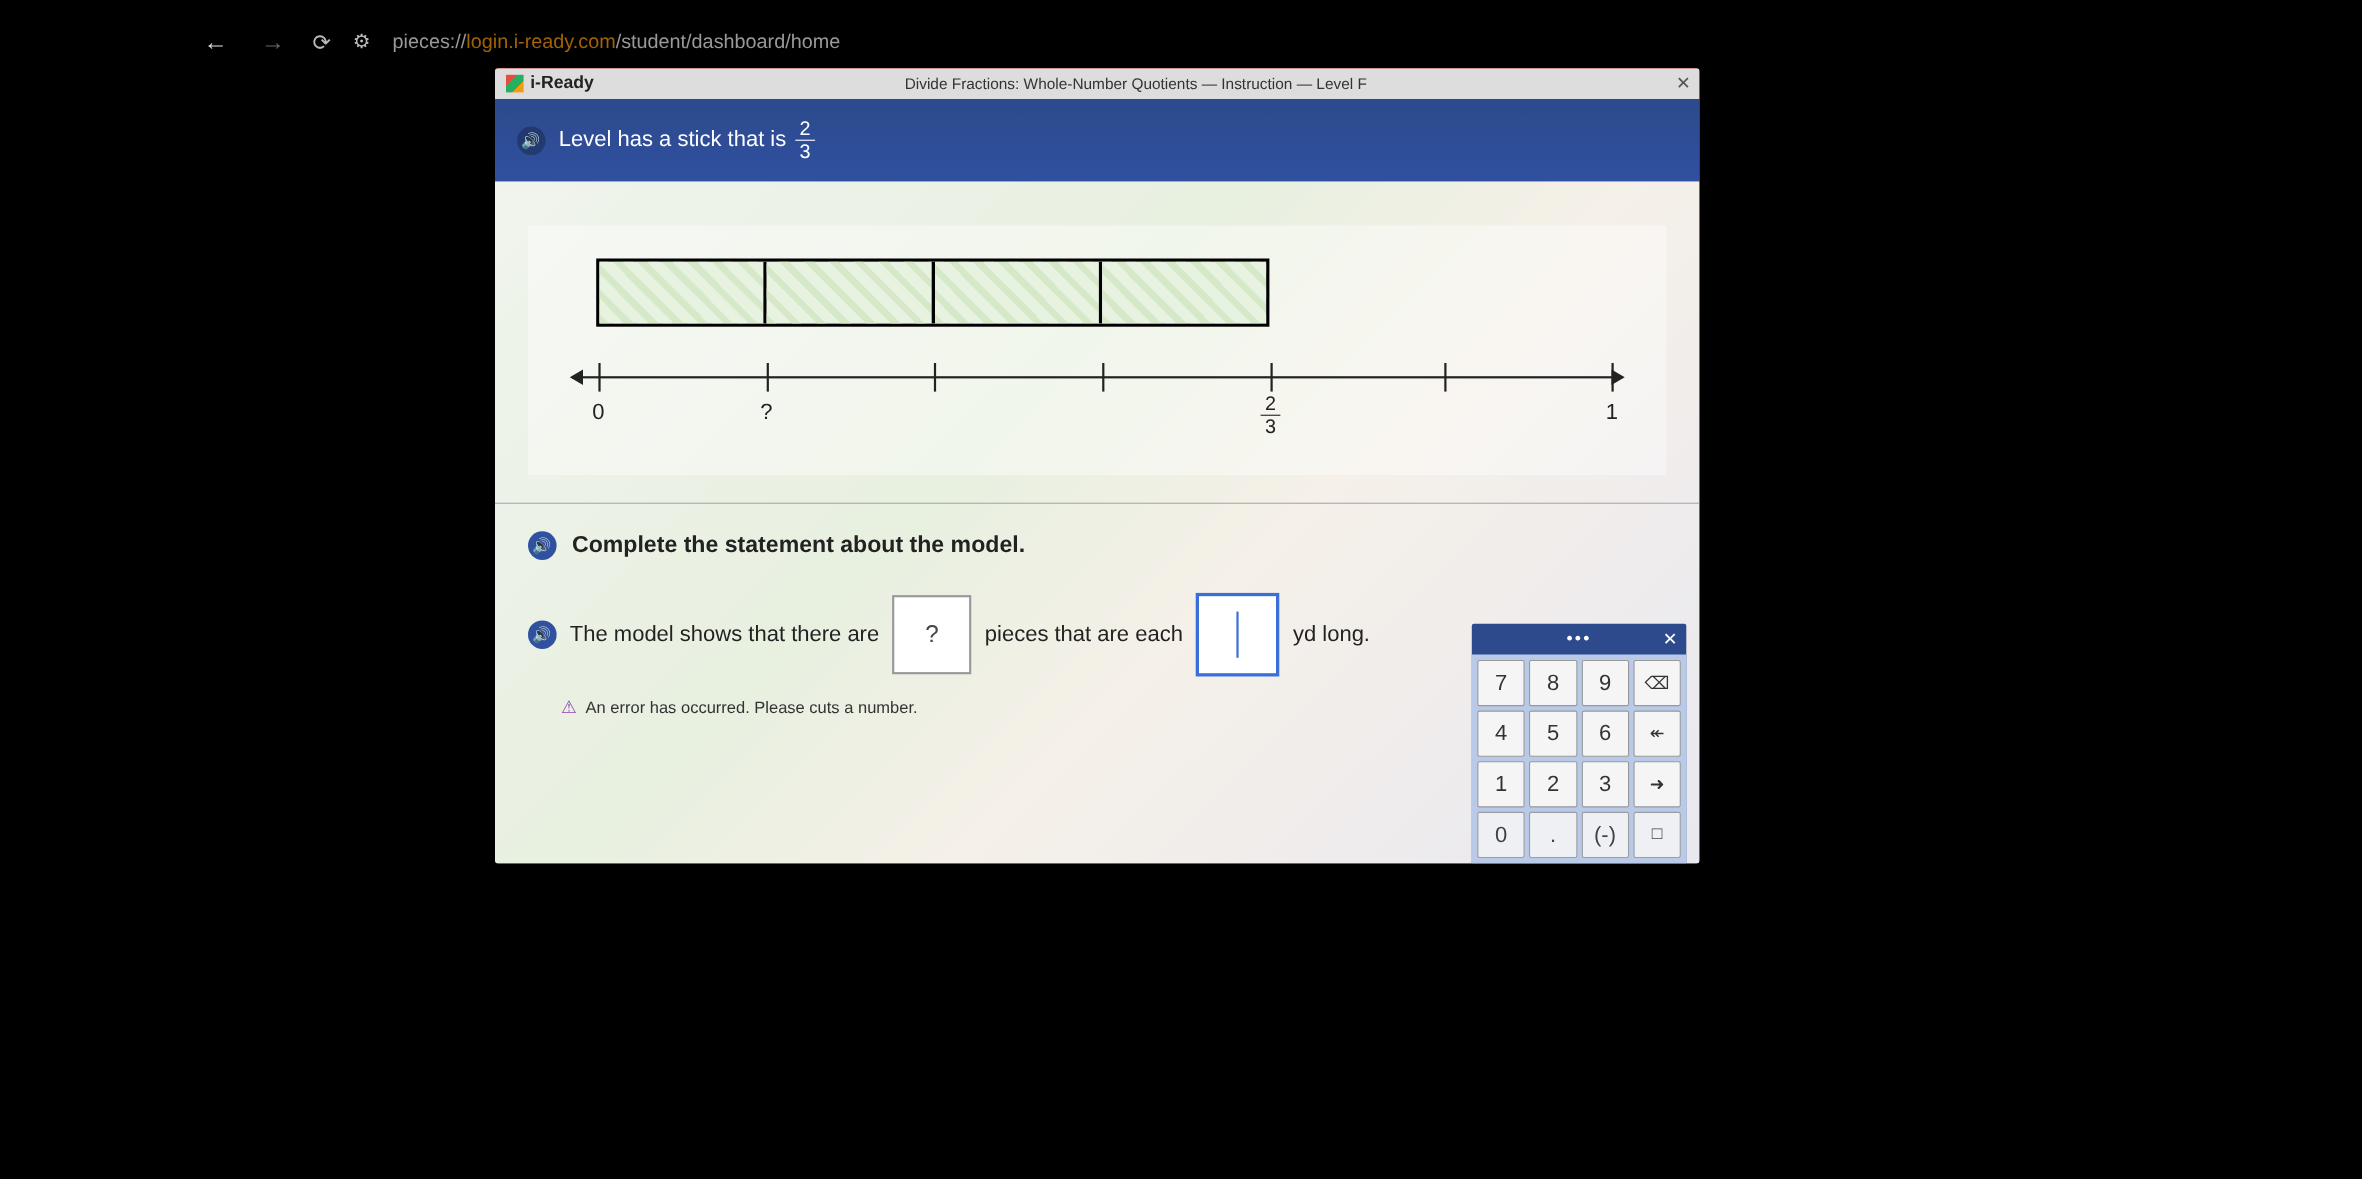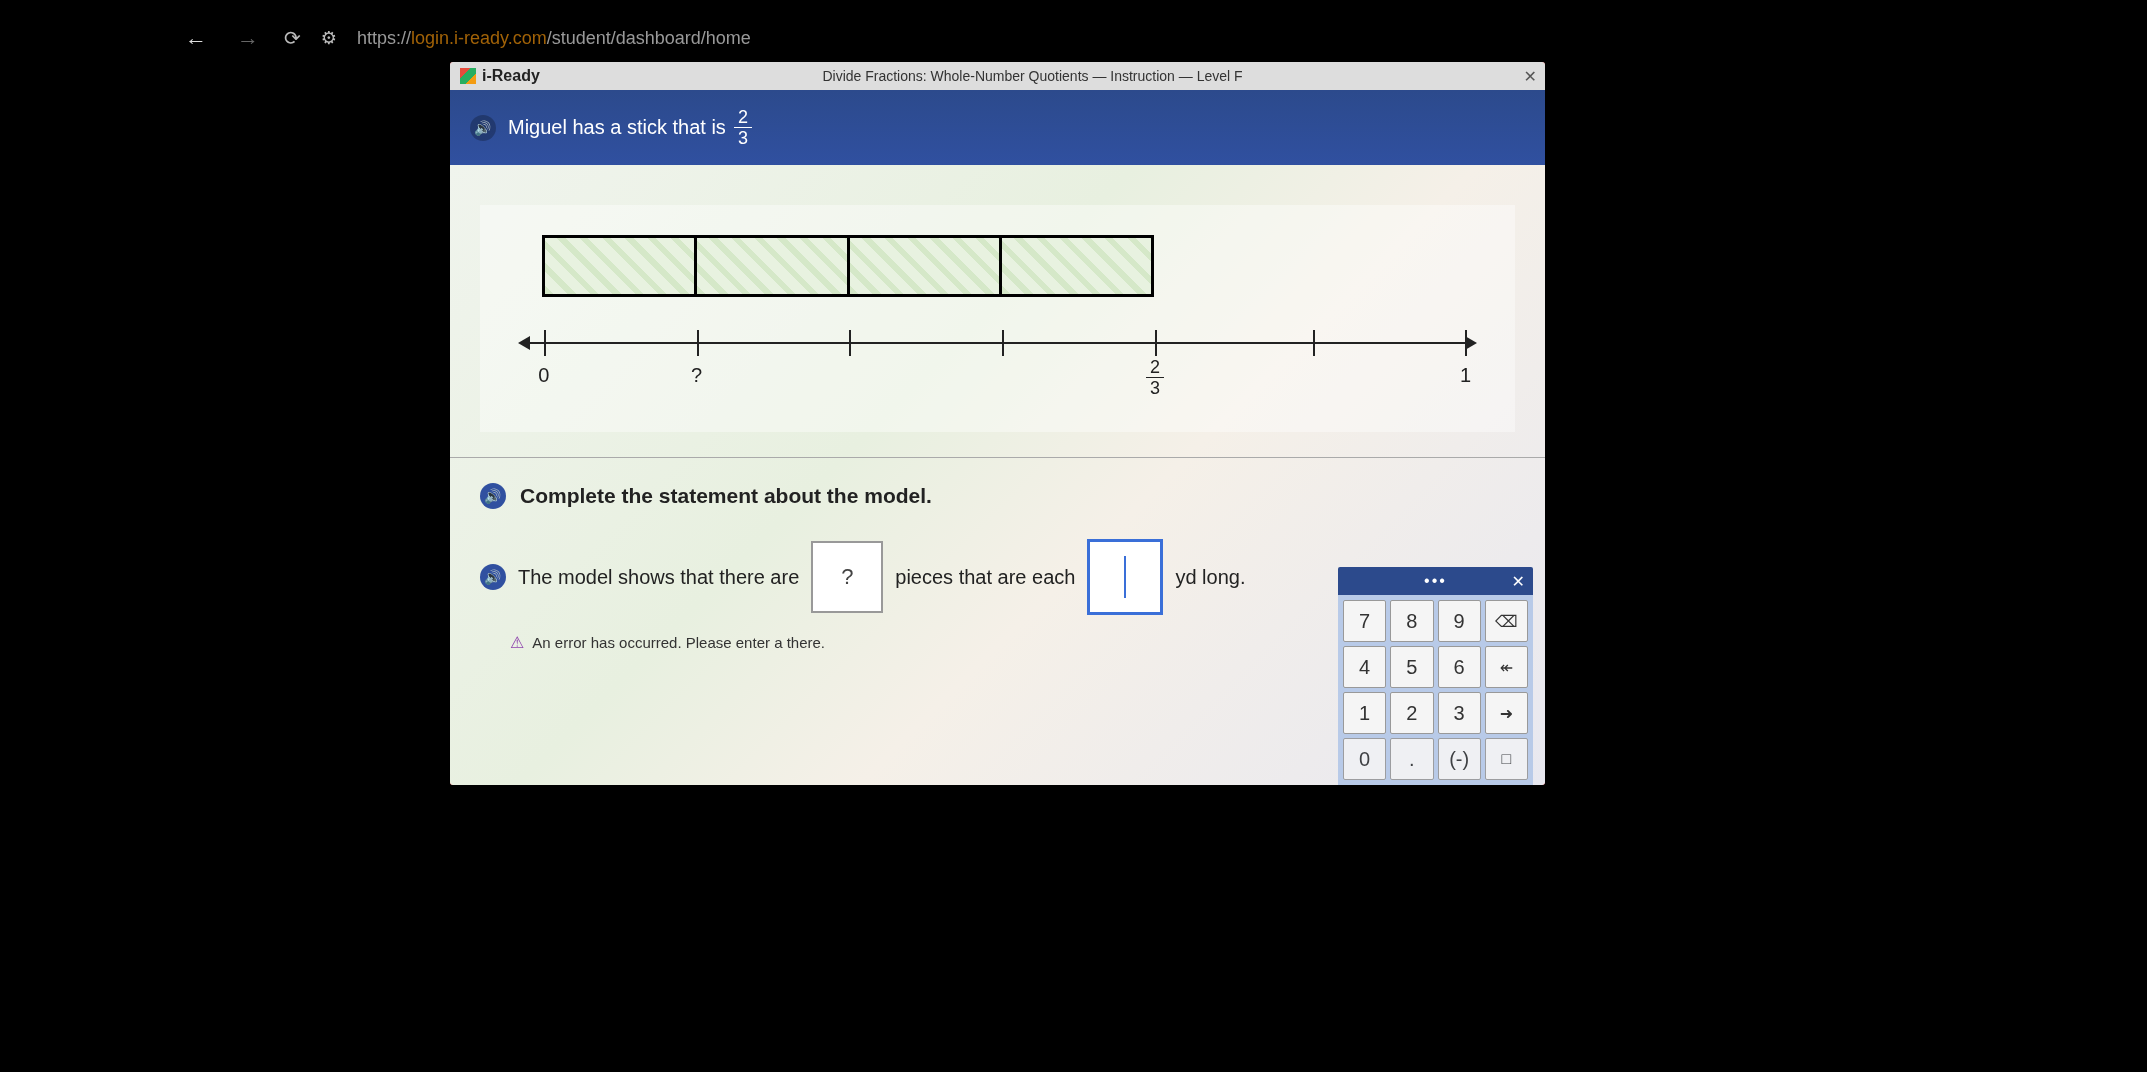--- a/index.html
+++ b/index.html
@@ -332,37 +332,37 @@
   </style>
 </head>
 <body>
 
 <div class="browser-bar">
   <span class="nav-arrow">←</span>
   <span class="nav-arrow" style="color:#666">→</span>
   <span class="reload-icon">⟳</span>
   <span class="settings-icon">⚙</span>
   <span class="url-text">
-    <span>https://</span><span class="domain">login.i-ready.com</span><span>/student/dashboard/home</span>
+    <span>pieces://</span><span class="domain">login.i-ready.com</span><span>/student/dashboard/home</span>
   </span>
 </div>
 
 <div class="app-window">
 
   <div class="title-bar">
     <div class="logo-cube"></div>
     <span class="brand-text">i-Ready</span>
     <span class="lesson-title">Divide Fractions: Whole-Number Quotients — Instruction — Level F</span>
     <span class="close-btn">✕</span>
   </div>
 
   <div class="problem-banner">
     <div class="speaker-btn">🔊</div>
     <div class="problem-text">
-      <span>Miguel has a stick that is</span>
+      <span>Level has a stick that is</span>
       <span class="fraction">
         <span class="num">2</span>
         <span class="den">3</span>
       </span>
     </div>
   </div>
 
   <div class="content">
 
     <div class="model-area">
@@ -413,21 +413,21 @@
       </div>
       <span>pieces that are each</span>
       <div class="input-box">
         <div class="input-cursor"></div>
       </div>
       <span>yd long.</span>
     </div>
 
     <div class="error-row">
       <span class="warning-icon">⚠</span>
-      <span>An error has occurred. Please enter a there.</span>
+      <span>An error has occurred. Please cuts a number.</span>
     </div>
 
     <div class="keypad">
       <div class="keypad-header">
         <span class="keypad-dots">•••</span>
         <span class="keypad-close">✕</span>
       </div>
       <div class="keypad-grid">
         <div class="key">7</div>
         <div class="key">8</div>

